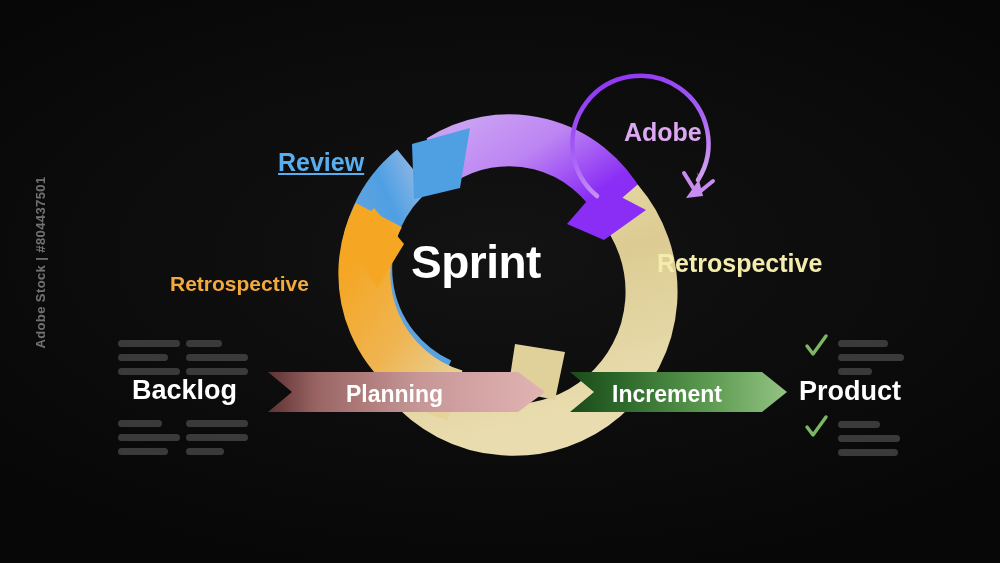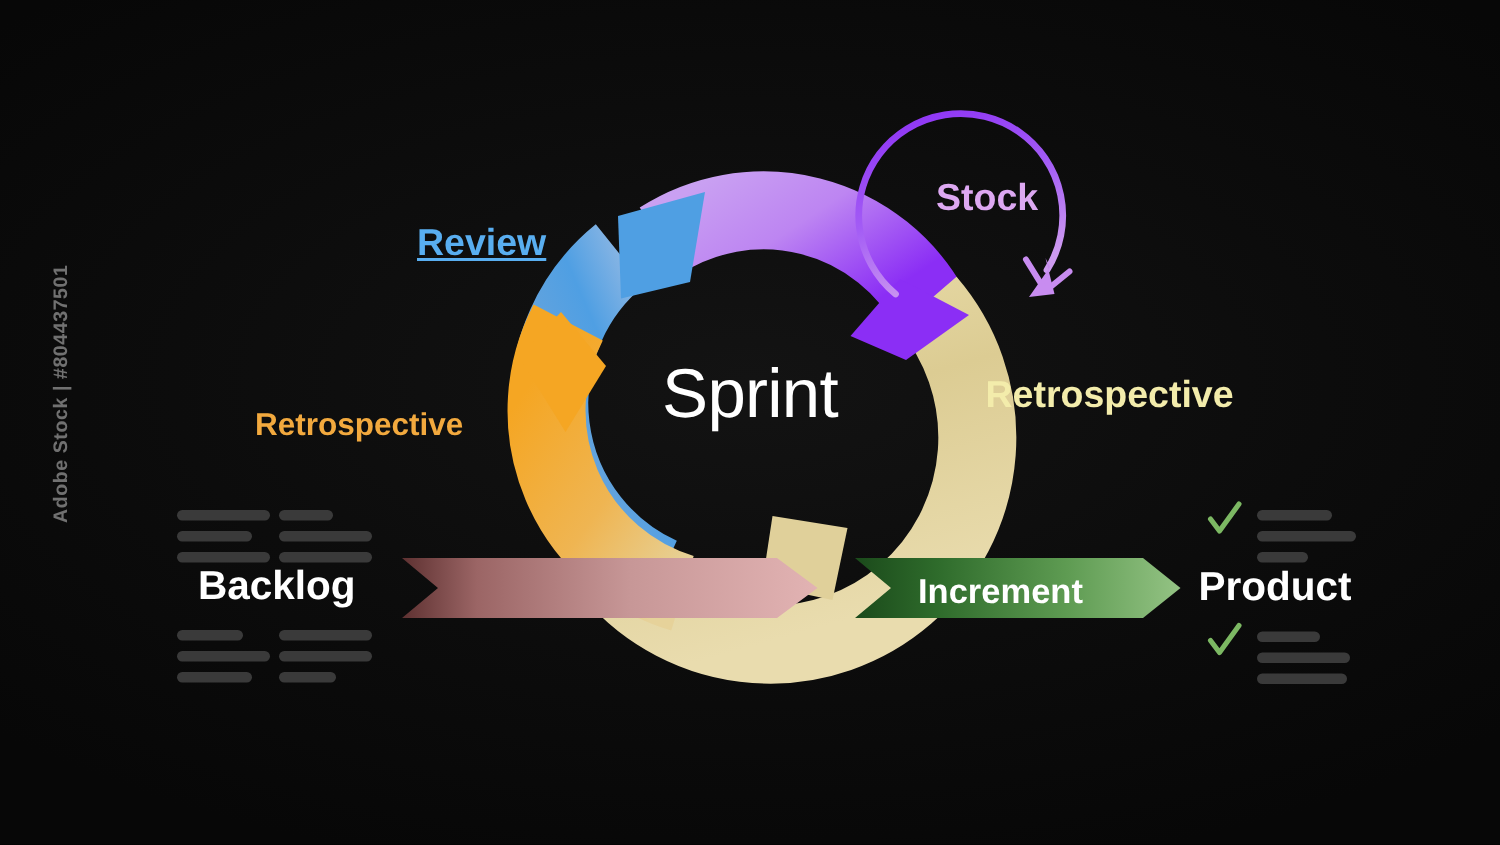--- a/index.html
+++ b/index.html
@@ -22,21 +22,21 @@
       pointer-events:none;user-select:none;}
 
   
   #ring-svg,#ribbon-svg,#daily-svg{position:absolute;left:0;top:0;width:1000px;height:563px;
       overflow:visible;}
 
   
   .lab{position:absolute;white-space:nowrap;font-weight:700;
        font-family:"Liberation Sans",sans-serif;}
   #label-sprint{left:0;top:235px;width:952px;text-align:center;font-size:46px;
-       color:#ffffff;letter-spacing:-.5px;font-weight:400;margin-left:24px;}
+       color:#ffffff;letter-spacing:-.5px;font-weight:700;}
   #label-review{left:278px;top:148px;font-size:25px;color:#59AEF0;text-decoration:underline;}
   #label-retrospective{left:170px;top:272px;font-size:21px;color:#F2A93E;}
   #label-implementation{left:657px;top:249px;font-size:25px;color:#F3ECAB;}
   #label-daily{left:624px;top:118px;font-size:25px;color:#DDA8F2;}
   #label-backlog{left:132px;top:375px;font-size:27px;color:#ffffff;}
   #label-product{left:799px;top:376px;font-size:27px;color:#ffffff;text-align:right;}
   .ribbon-text{position:absolute;font-size:23px;font-weight:700;color:#ffffff;
        white-space:nowrap;font-family:"Liberation Sans",sans-serif;}
   #ribbon-text-planning{left:346px;top:381px;}
   #ribbon-text-increment{left:612px;top:381px;}
@@ -159,26 +159,27 @@
   </svg>
 
   <div class="lab" id="label-sprint">Sprint</div>
 
   <div class="lab" id="label-review">Review</div>
 
   <div class="lab" id="label-retrospective">Retrospective</div>
 
   <div class="lab" id="label-implementation">Retrospective</div>
 
-  <div class="lab" id="label-daily">Stock</div>
+  <div class="lab" id="label-daily">Adobe</div>
 
   <div class="lab" id="label-backlog">Backlog</div>
 
   <div class="lab" id="label-product">Product</div>
 
+  <div class="ribbon-text" id="ribbon-text-planning">Planning</div>
 
   <div class="ribbon-text" id="ribbon-text-increment">Increment</div>
 
   <div class="doc-group" style="left:118px;top:340px;">
       <div class="doc-line" style="width: 62px; background: rgb(58, 58, 58);"></div>
       <div class="doc-line" style="width: 50px; background: rgb(58, 58, 58);"></div>
       <div class="doc-line" style="width: 62px; background: rgb(58, 58, 58);"></div>
     </div>
   <div class="doc-group" style="left:186px;top:340px;">
       <div class="doc-line" style="width: 36px; background: rgb(58, 58, 58);"></div>

